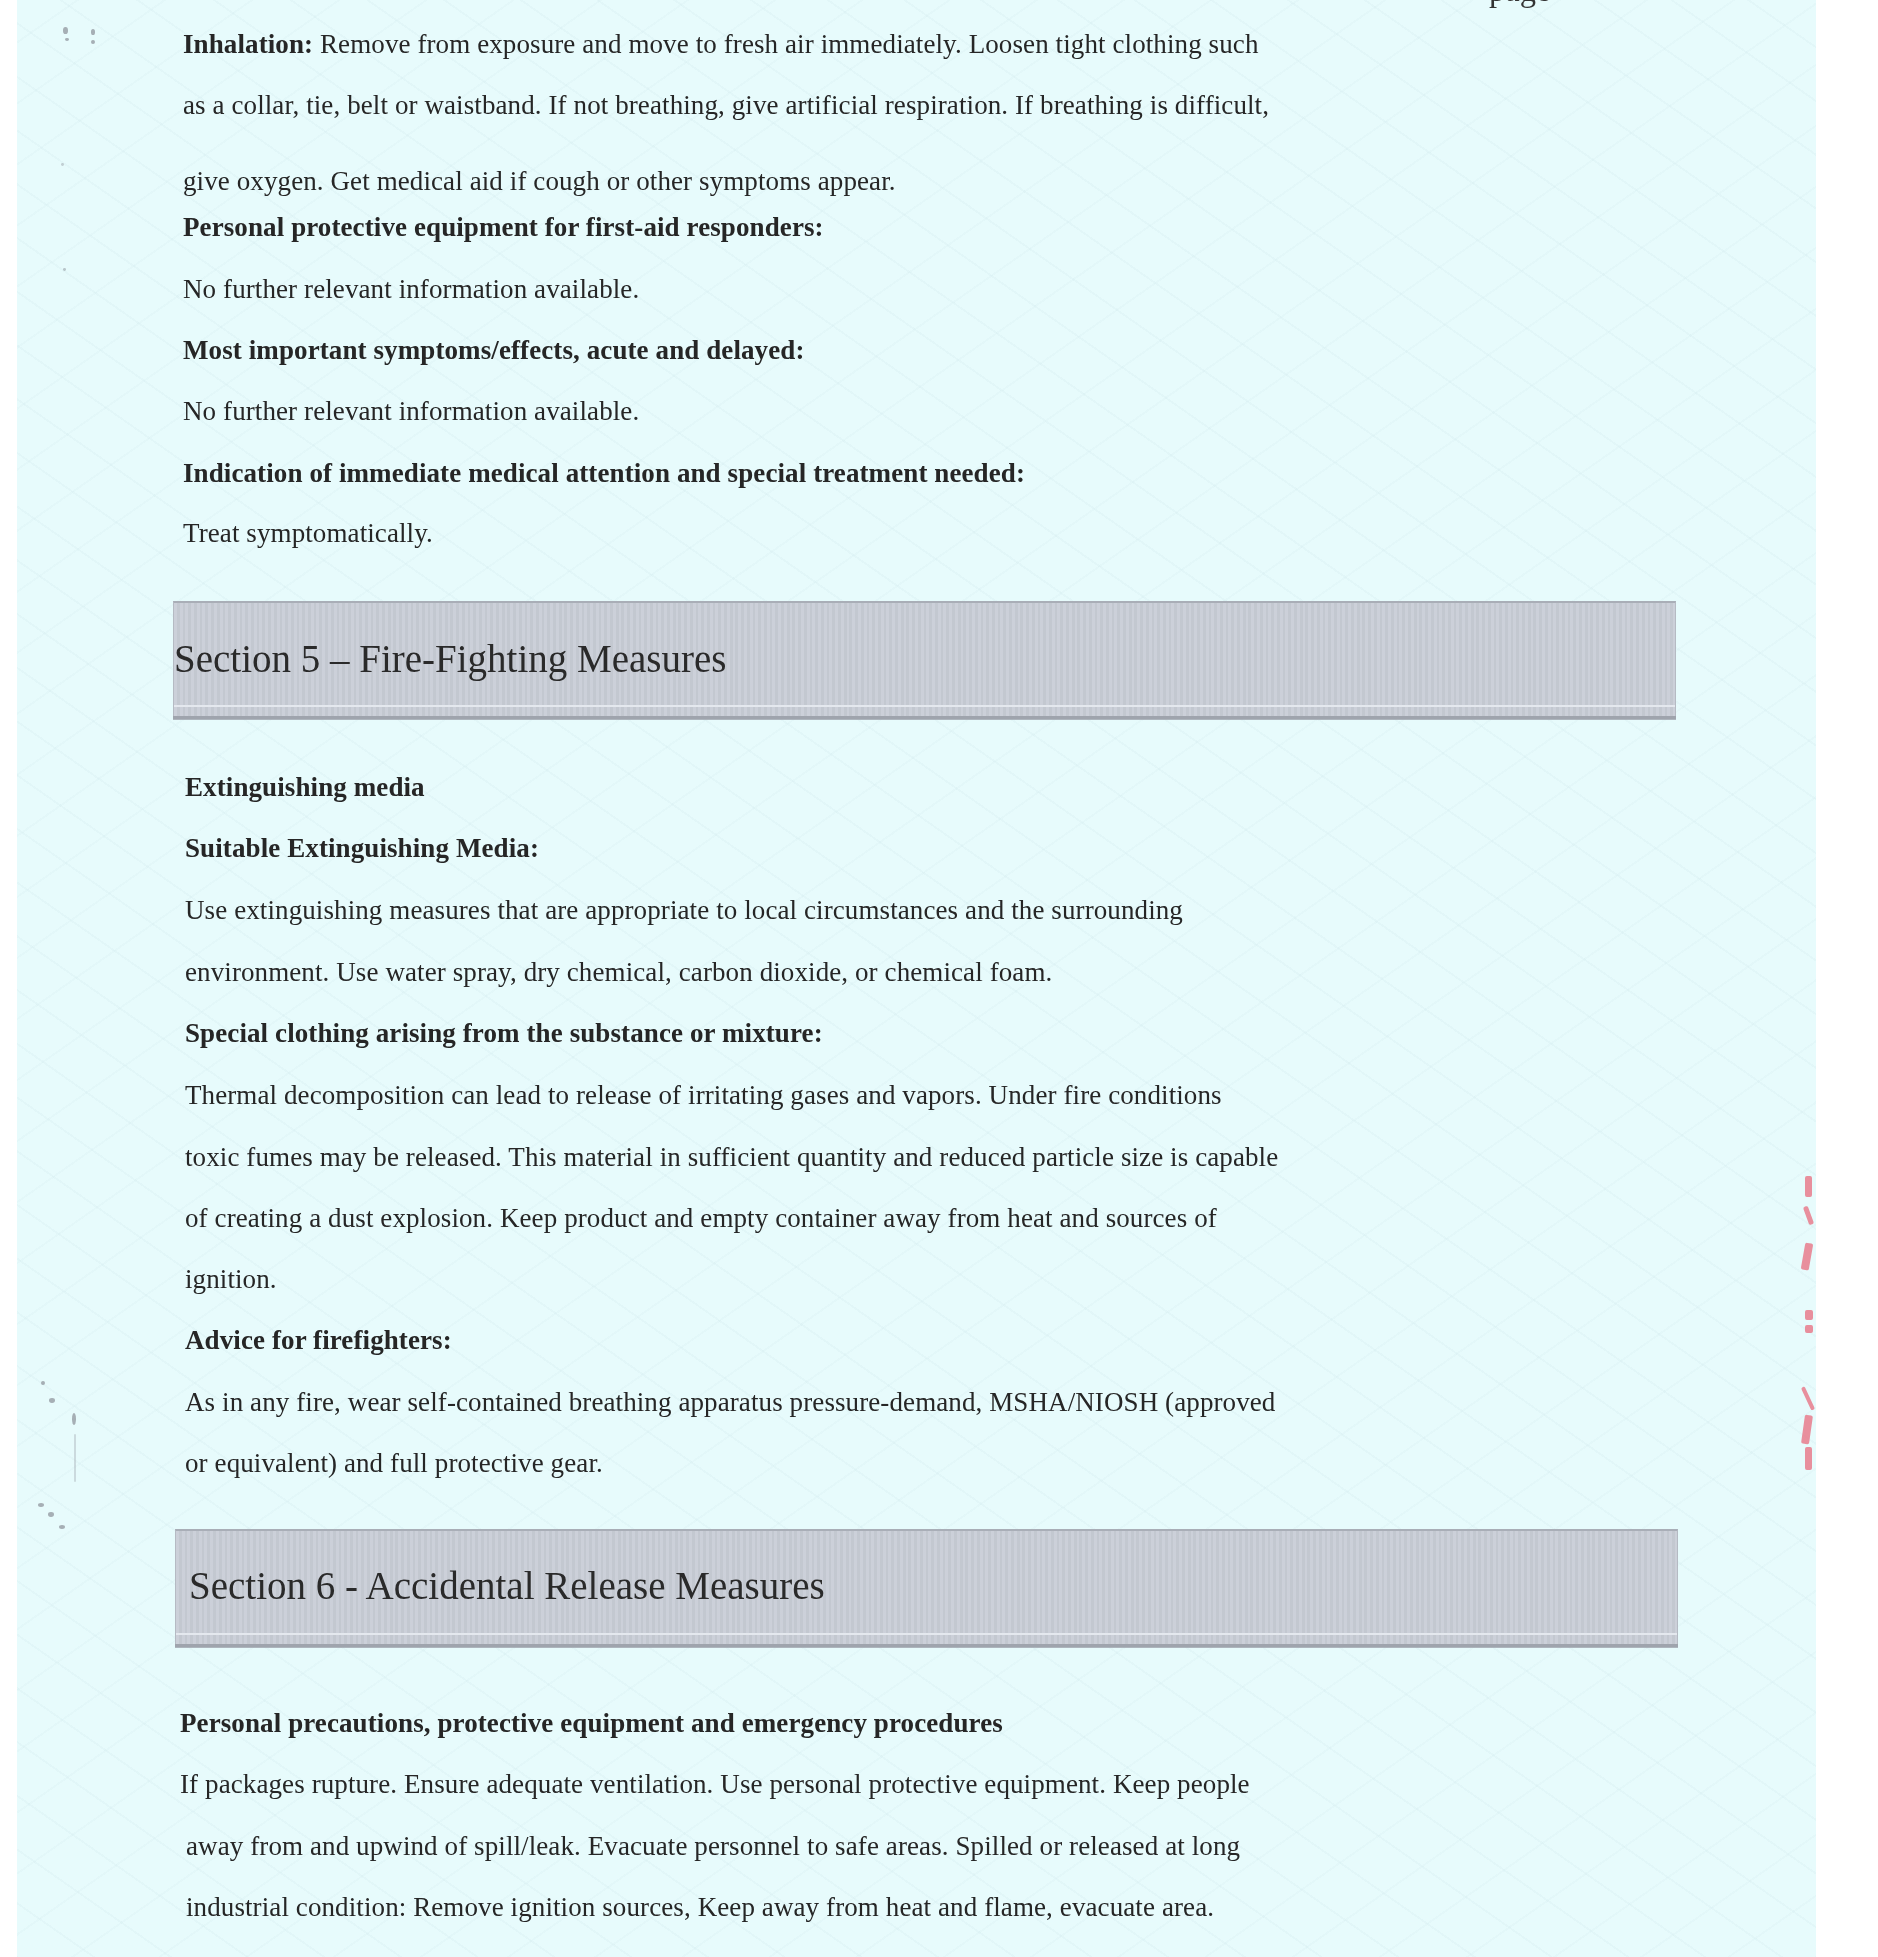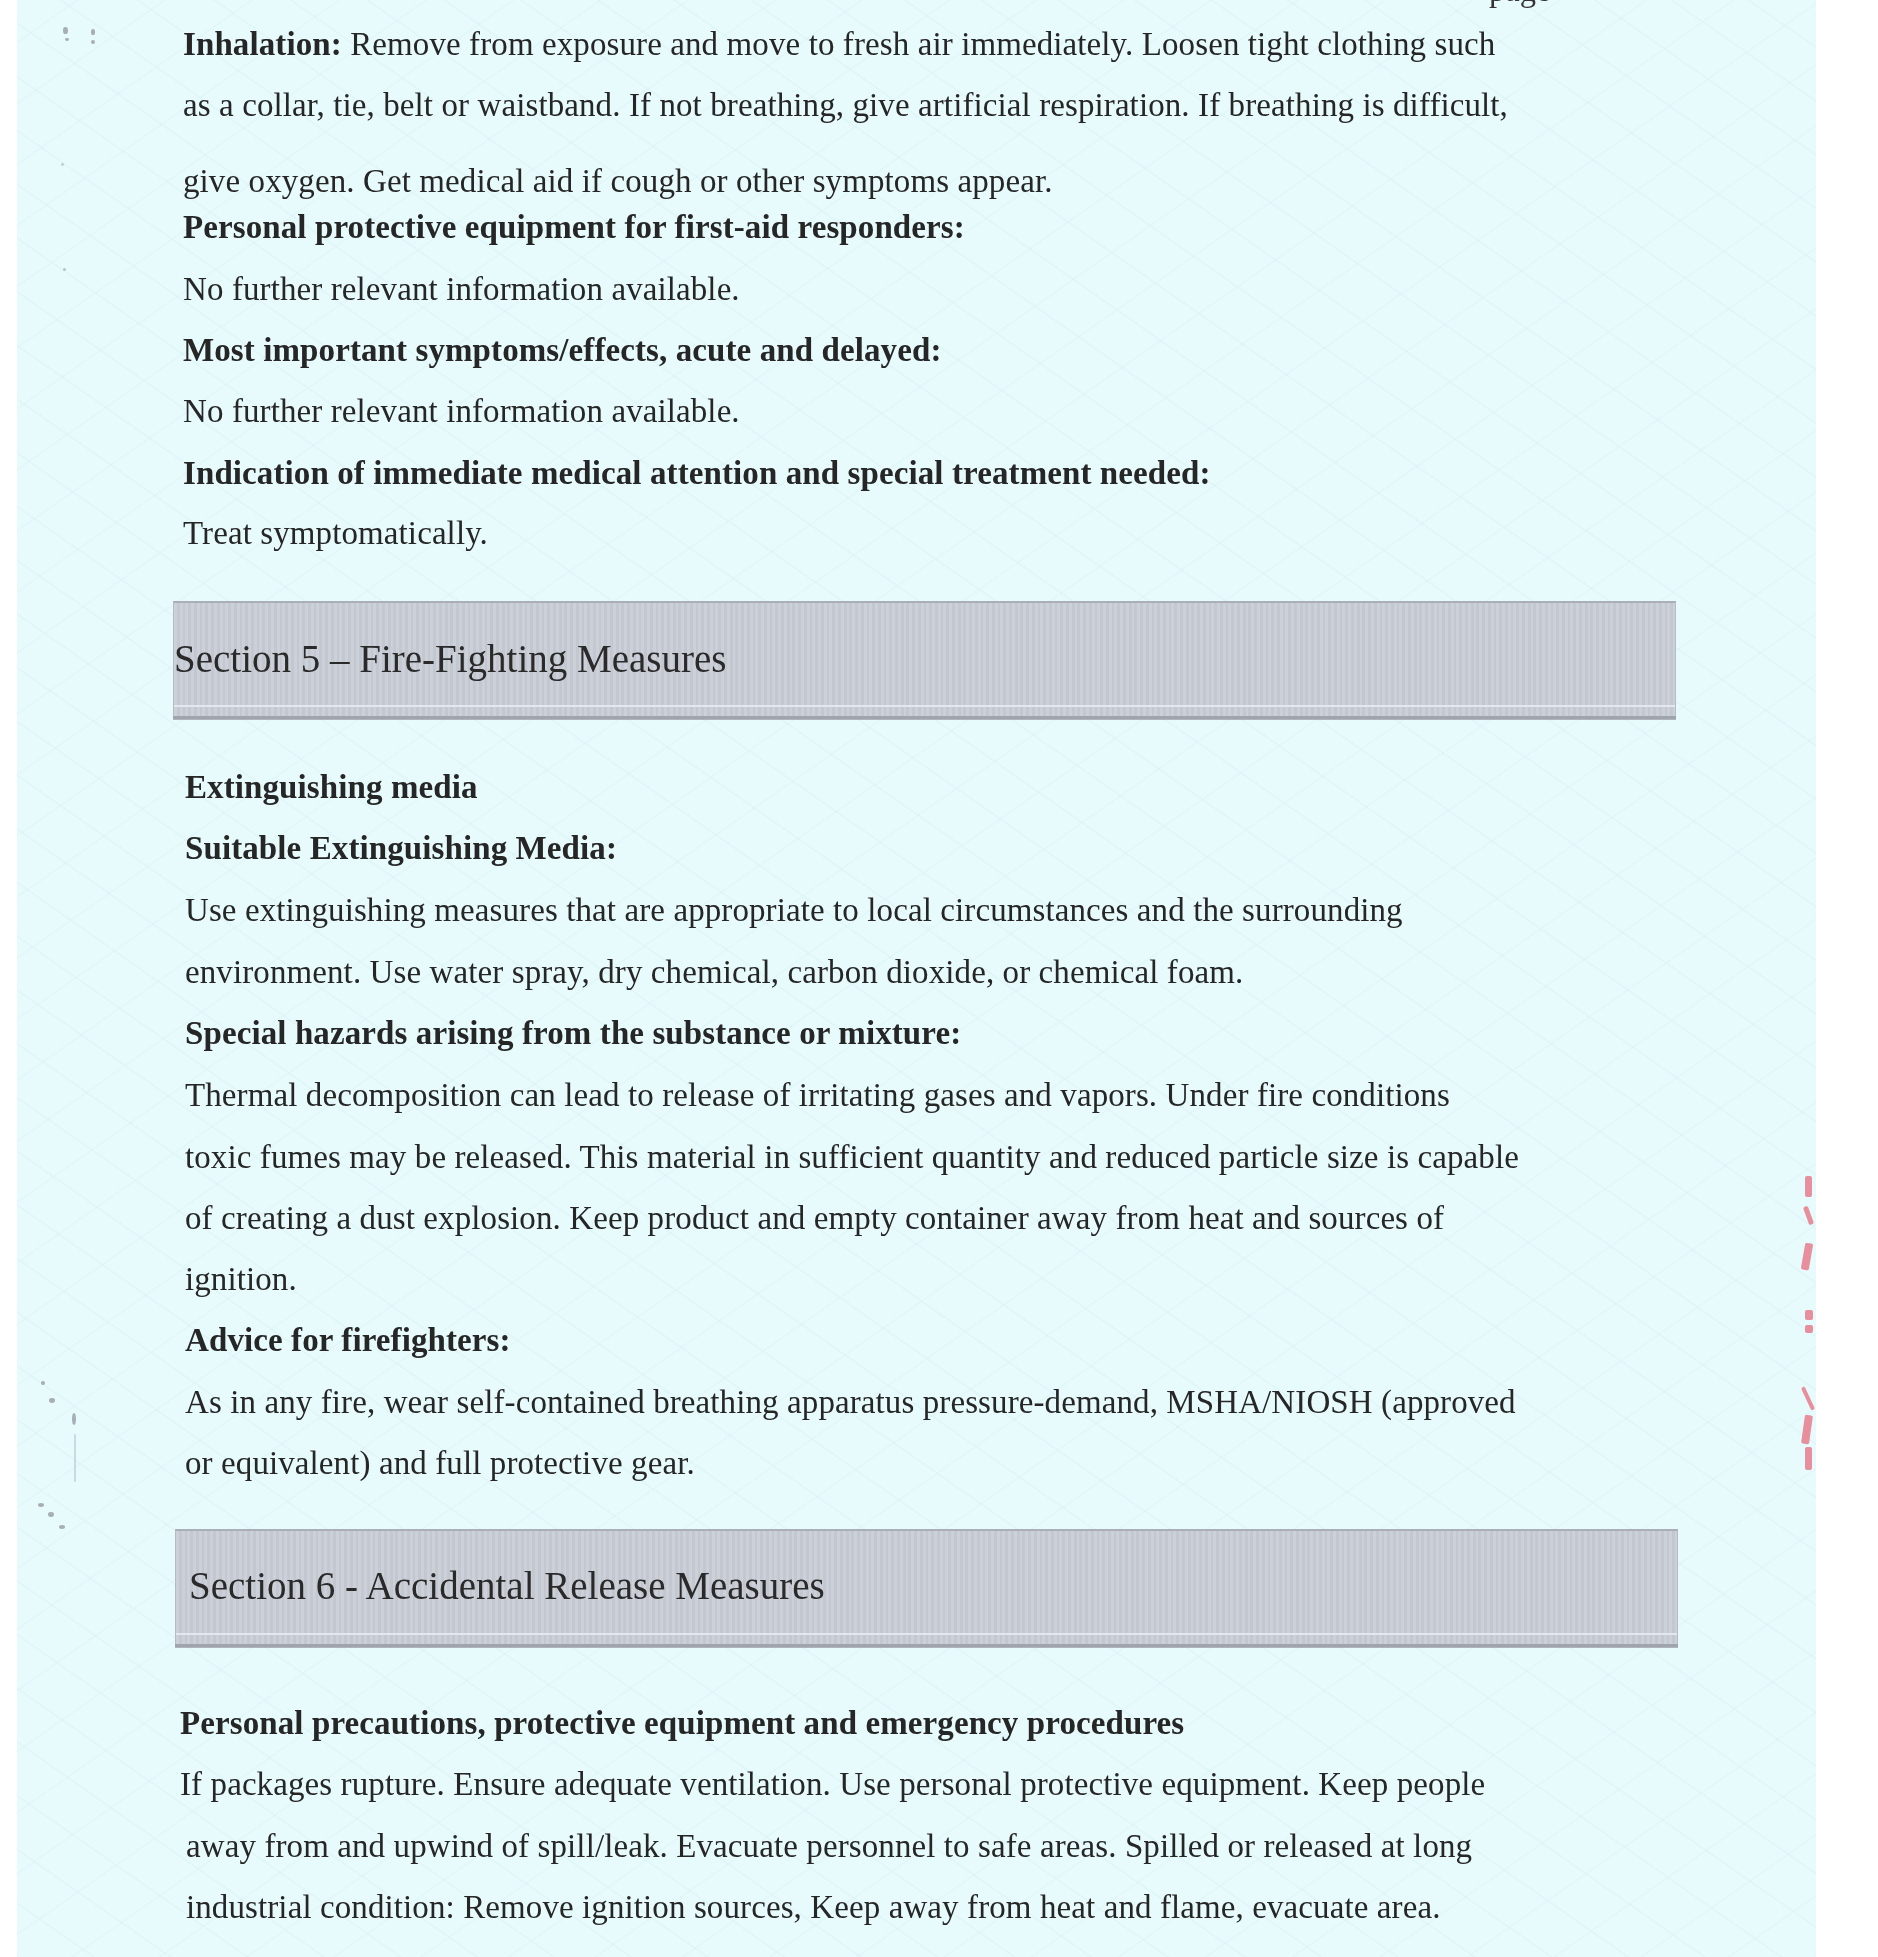--- a/index.html
+++ b/index.html
@@ -10,21 +10,21 @@
     color:#262626;
   }
   .paper {
     position:absolute; left:17px; top:0; width:1799px; height:1958px;
     background:#e7fbfc;
     background-image:
       repeating-linear-gradient(35deg, rgba(200,225,230,0.18) 0 1.9px, transparent 1.9px 44px),
       repeating-linear-gradient(-35deg, rgba(200,225,230,0.14) 0 1.9px, transparent 1.9px 50px);
   }
   .line {
-    position:absolute; left:166px; font-size:33px; line-height:38px;
+    position:absolute; left:166px; font-size:27px; line-height:38px;
     white-space:nowrap; letter-spacing:0.1px;
   }
   .b { font-weight:bold; }
   .section-box {
     position:absolute; left:156px; width:1501px; height:113px;
     background:#c9ced7;
     background-image:
       repeating-linear-gradient(90deg, rgba(255,255,255,0.05) 0 2.9px, rgba(0,0,0,0.03) 2.9px 5.7px);
     border-top:2.9px solid #a9aeb7;
     border-left:1.9px solid #b5bac3;
@@ -87,21 +87,21 @@
 
   <div class="section-box" style="top:601px;">
     <div class="section-title">Section 5 – Fire-Fighting Measures</div>
   </div>
 
   <div class="line b" style="top:768px;left:168px;">Extinguishing media</div>
   <div class="line b" style="top:829px;left:168px;">Suitable Extinguishing Media:</div>
   <div class="line" style="top:891px;left:168px;">Use extinguishing measures that are appropriate to local circumstances and the surrounding</div>
   <div class="line" style="top:953px;left:168px;">environment. Use water spray, dry chemical, carbon dioxide, or chemical foam.</div>
 
-  <div class="line b" style="top:1014px;left:168px;">Special hazards arising from the substance or mixture:</div>
+  <div class="line b" style="top:1014px;left:168px;">Special clothing arising from the substance or mixture:</div>
   <div class="line" style="top:1076px;left:168px;">Thermal decomposition can lead to release of irritating gases and vapors. Under fire conditions</div>
   <div class="line" style="top:1138px;left:168px;">toxic fumes may be released. This material in sufficient quantity and reduced particle size is capable</div>
   <div class="line" style="top:1199px;left:168px;">of creating a dust explosion. Keep product and empty container away from heat and sources of</div>
   <div class="line" style="top:1260px;left:168px;">ignition.</div>
 
   <div class="line b" style="top:1321px;left:168px;">Advice for firefighters:</div>
   <div class="line" style="top:1383px;left:168px;">As in any fire, wear self-contained breathing apparatus pressure-demand, MSHA/NIOSH (approved</div>
   <div class="line" style="top:1444px;left:168px;">or equivalent) and full protective gear.</div>
 
   <div class="section-box" style="top:1529px;left:158px;">

